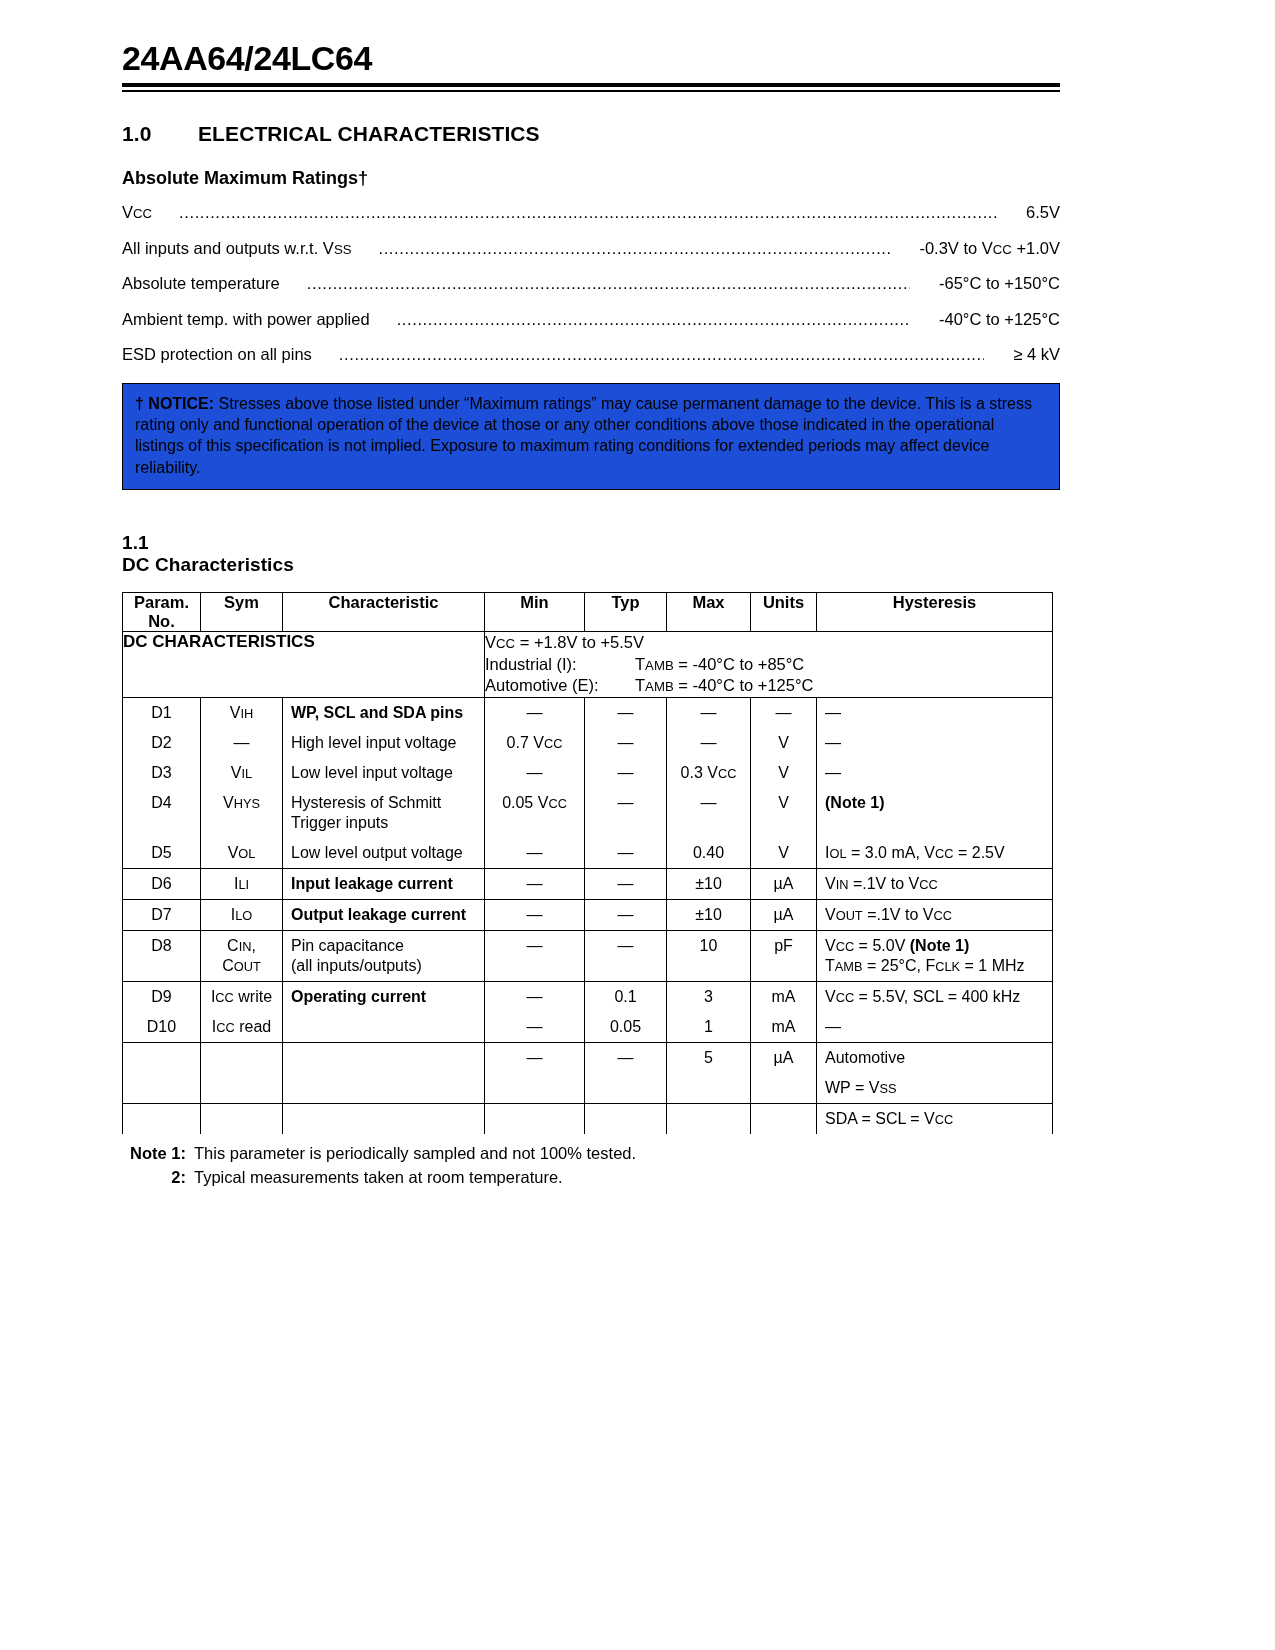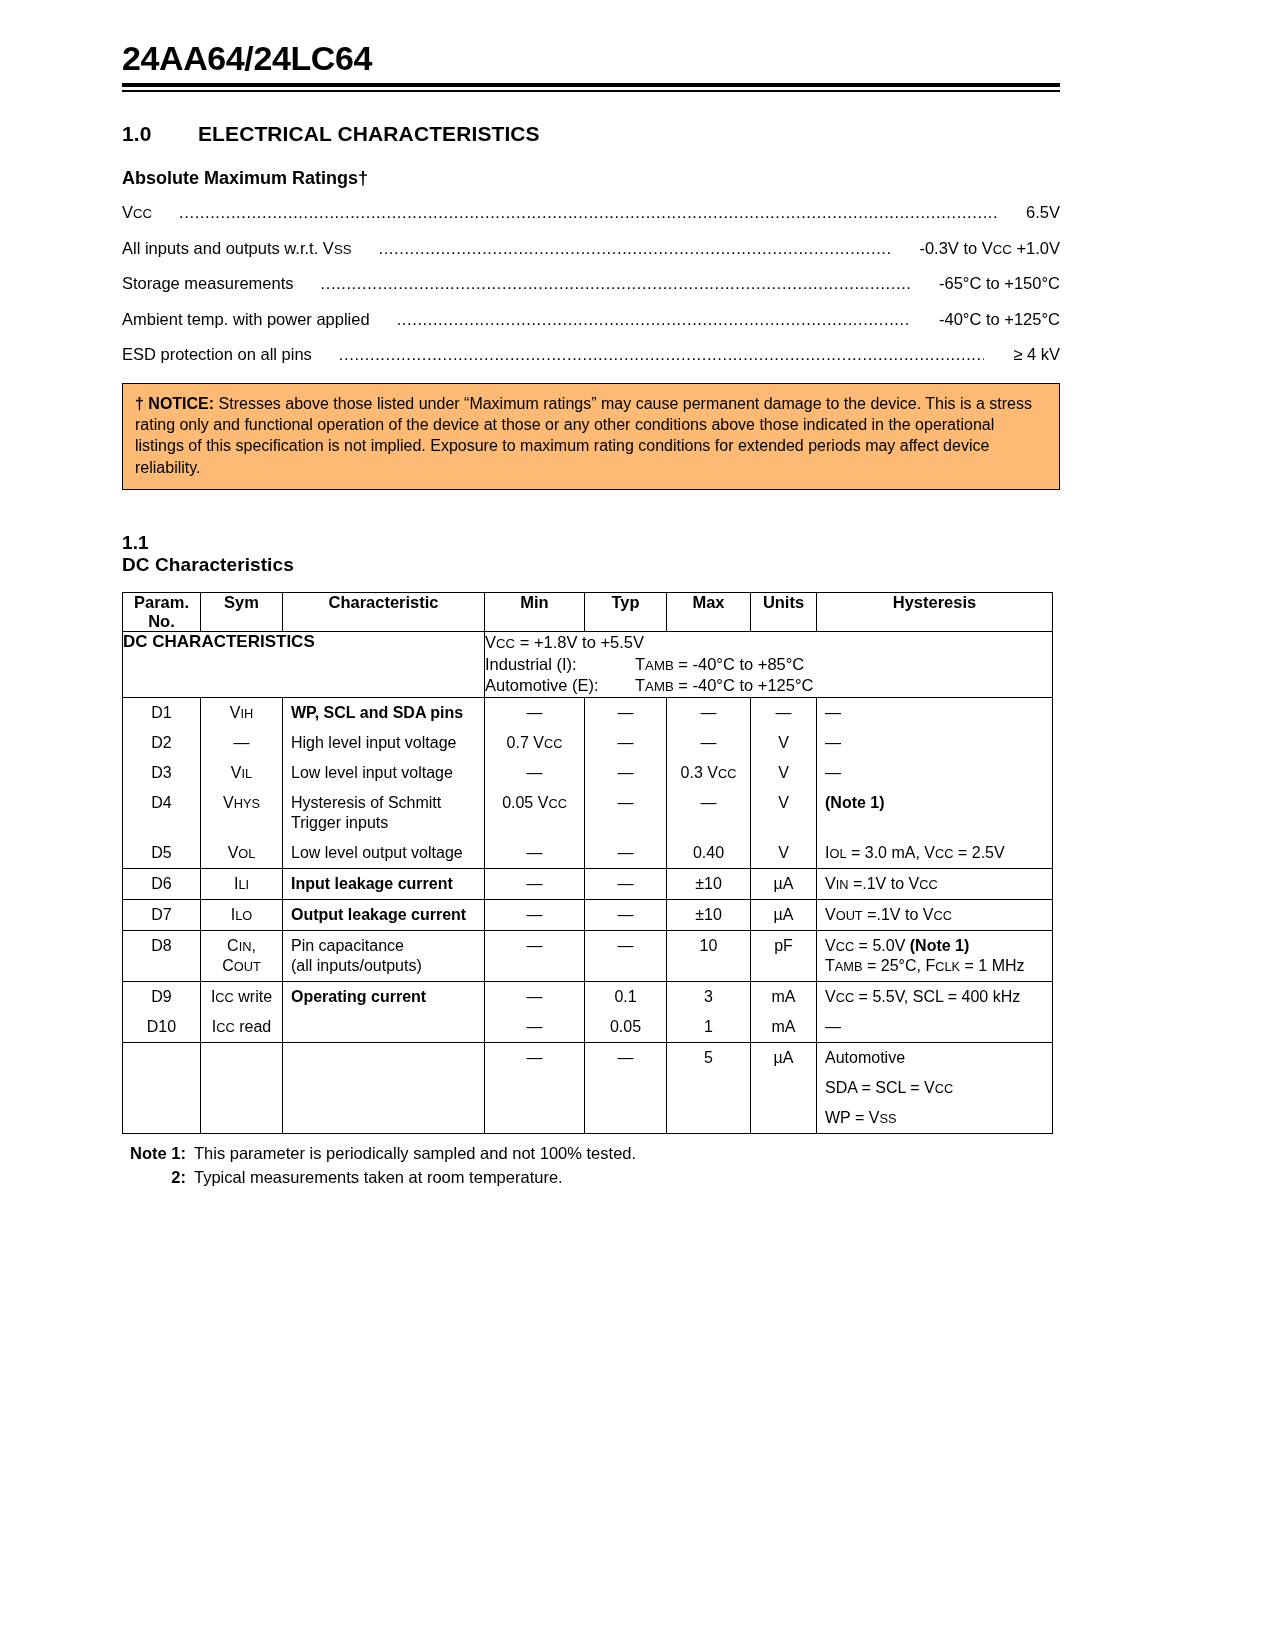--- a/index.html
+++ b/index.html
@@ -79,21 +79,21 @@
     letter-spacing: 0.6px;
     margin: 0 1px;
     color: #000;
   }
   .rating-value { flex: none; padding-left: 2px; text-align: center; }
   .sc { font-size: 0.80em; }
 
   
   .notice {
     margin-top: 20px;
-    background: #fdba74;
+    background: #1d4ed8;
     border: 1px solid #000;
     padding: 9px 12px 11px 12px;
     font-size: 16px;
     line-height: 1.33;
     box-sizing: border-box;
   }
   .notice b { font-weight: bold; }
 
   
   table.dc {
@@ -199,21 +199,21 @@
         <span class="rating-value">6.5V</span>
       </div>
 
       <div class="rating-row">
         <span class="rating-label">All inputs and outputs w.r.t. V<span class="sc">SS</span></span>
         <span class="rating-dots">.........................................................................................................................................................................</span>
         <span class="rating-value">-0.3V to V<span class="sc">CC</span> +1.0V</span>
       </div>
 
       <div class="rating-row">
-        <span class="rating-label">Storage measurements</span>
+        <span class="rating-label">Absolute temperature</span>
         <span class="rating-dots">.............................................................................................................................................................................................</span>
         <span class="rating-value">-65°C to +150°C</span>
       </div>
 
       <div class="rating-row">
         <span class="rating-label">Ambient temp. with power applied</span>
         <span class="rating-dots">.............................................................................................................................................................</span>
         <span class="rating-value">-40°C to +125°C</span>
       </div>
 
@@ -571,47 +571,20 @@
             </td>
           <td class="c nbdr-bottom nbdr-top">
               <div class="cell">µA</div>
             </td>
           <td class="l nbdr-bottom nbdr-top">
               <div class="cell lpad">Automotive</div>
             </td>
         </tr>
 
         <tr>
-          <td class="c nbdr-bottom nbdr-top">
-              <div class="cell"></div>
-            </td>
-          <td class="c nbdr-bottom nbdr-top">
-              <div class="cell"></div>
-            </td>
-          <td class="l nbdr-bottom nbdr-top">
-              <div class="cell lpad"></div>
-            </td>
-          <td class="c nbdr-bottom nbdr-top">
-              <div class="cell"></div>
-            </td>
-          <td class="c nbdr-bottom nbdr-top">
-              <div class="cell"></div>
-            </td>
-          <td class="c nbdr-bottom nbdr-top">
-              <div class="cell"></div>
-            </td>
-          <td class="c nbdr-bottom nbdr-top">
-              <div class="cell"></div>
-            </td>
-          <td class="l nbdr-bottom nbdr-top">
-              <div class="cell lpad">SDA = SCL = V<span class="sc">CC</span></div>
-            </td>
-        </tr>
-
-        <tr>
           <td class="c nbdr-top">
               <div class="cell"></div>
             </td>
           <td class="c nbdr-top">
               <div class="cell"></div>
             </td>
           <td class="l nbdr-top">
               <div class="cell lpad"></div>
             </td>
           <td class="c nbdr-top">
@@ -621,20 +594,47 @@
               <div class="cell"></div>
             </td>
           <td class="c nbdr-top">
               <div class="cell"></div>
             </td>
           <td class="c nbdr-top">
               <div class="cell"></div>
             </td>
           <td class="l nbdr-top">
               <div class="cell lpad">WP = V<span class="sc">SS</span></div>
+            </td>
+        </tr>
+
+        <tr>
+          <td class="c nbdr-bottom nbdr-top">
+              <div class="cell"></div>
+            </td>
+          <td class="c nbdr-bottom nbdr-top">
+              <div class="cell"></div>
+            </td>
+          <td class="l nbdr-bottom nbdr-top">
+              <div class="cell lpad"></div>
+            </td>
+          <td class="c nbdr-bottom nbdr-top">
+              <div class="cell"></div>
+            </td>
+          <td class="c nbdr-bottom nbdr-top">
+              <div class="cell"></div>
+            </td>
+          <td class="c nbdr-bottom nbdr-top">
+              <div class="cell"></div>
+            </td>
+          <td class="c nbdr-bottom nbdr-top">
+              <div class="cell"></div>
+            </td>
+          <td class="l nbdr-bottom nbdr-top">
+              <div class="cell lpad">SDA = SCL = V<span class="sc">CC</span></div>
             </td>
         </tr>
       </tbody>
     </table>
 
     <div class="notes">
       <div class="note-row">
         <span class="note-key"><span>Note</span>&nbsp;<span>1:</span></span>
         <span class="note-txt">This parameter is periodically sampled and not 100% tested.</span>
       </div>

